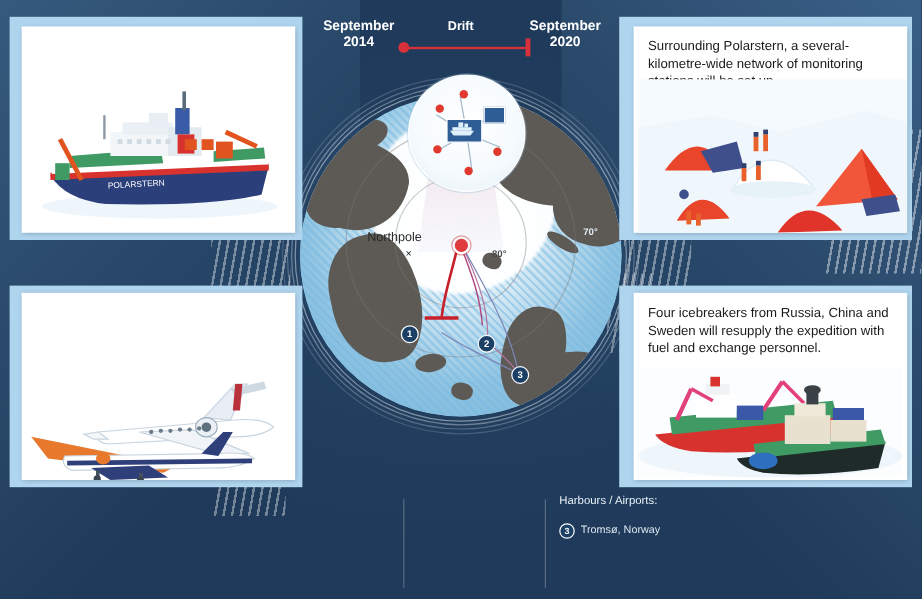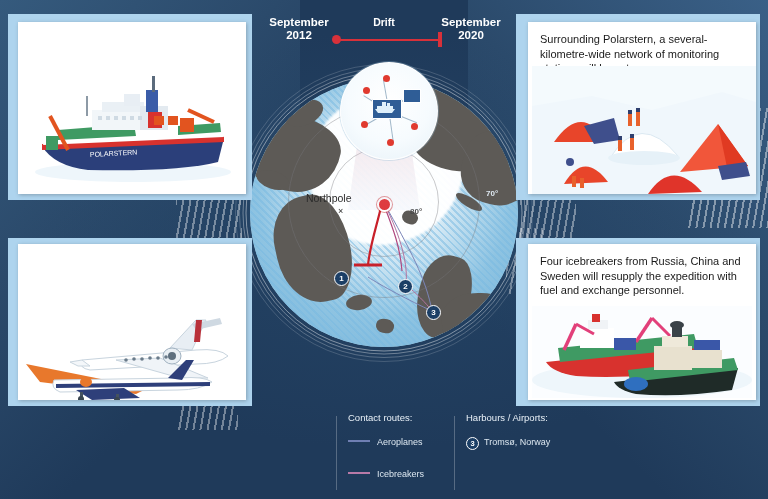--- a/index.html
+++ b/index.html
@@ -208,21 +208,21 @@
           <rect x="4" y="6" width="16" height="3" fill="#dff0fb"></rect>
           <path d="M2 9 L22 9 L19 13 L5 13 Z" fill="#dff0fb"></path>
         </svg>
       </div>
     </div>
   </div>
 
   <div class="drift-head">
     <div class="dh-left">
       <div>September</div>
-      <div>2012</div>
+      <div>2014</div>
     </div>
     <div class="dh-mid">Drift</div>
     <div class="dh-right">
       <div>September</div>
       <div>2020</div>
     </div>
     <div class="dh-dot"></div>
     <div class="dh-line"></div>
     <div class="dh-cap"></div>
   </div>
@@ -373,29 +373,20 @@
       <ellipse cx="104" cy="78" rx="12" ry="7" fill="#2f6fbf"></ellipse>
       <rect x="162" y="34" width="26" height="10" fill="#3a57a8"></rect>
     </svg>
   </div>
 
   <div class="legend">
 
 
     <div class="divider" style="left:100px;"></div>
 
-    <div class="lcol" style="left:112px;width:100px;">
-      <div class="ltitle">Contact routes:</div>
-      <div style="margin-bottom:14px;">
-        <span class="routeline" style="background:#6f7fb3;"></span><span class="litem">Aeroplanes</span>
-      </div>
-      <div>
-        <span class="routeline" style="background:#b87aa8;"></span><span class="litem">Icebreakers</span>
-      </div>
-    </div>
 
     <div class="divider" style="left:218px;"></div>
 
     <div class="lcol" style="left:230px;width:200px;">
       <div class="ltitle">Harbours / Airports:</div>
       <div>
         <span class="legnum">3</span><span class="litem">Tromsø, Norway</span>
       </div>
     </div>
   </div>

